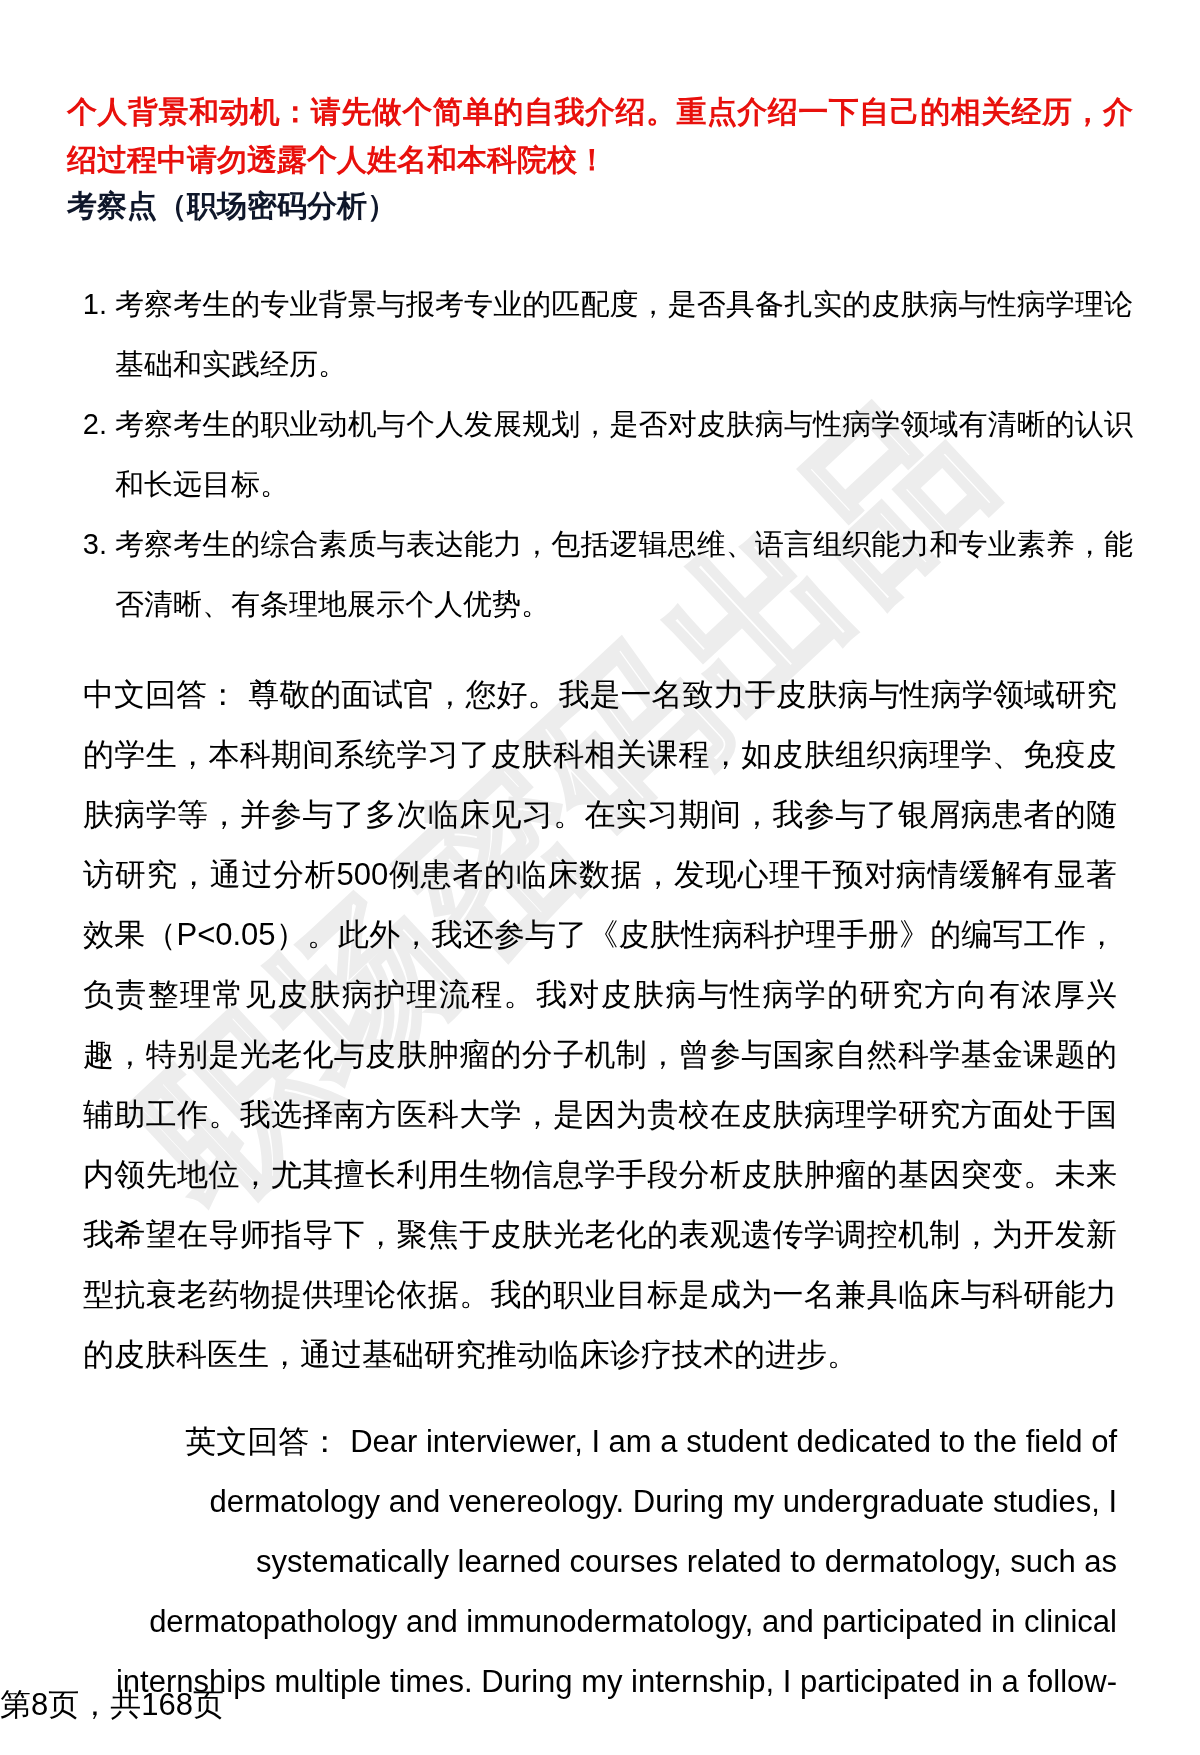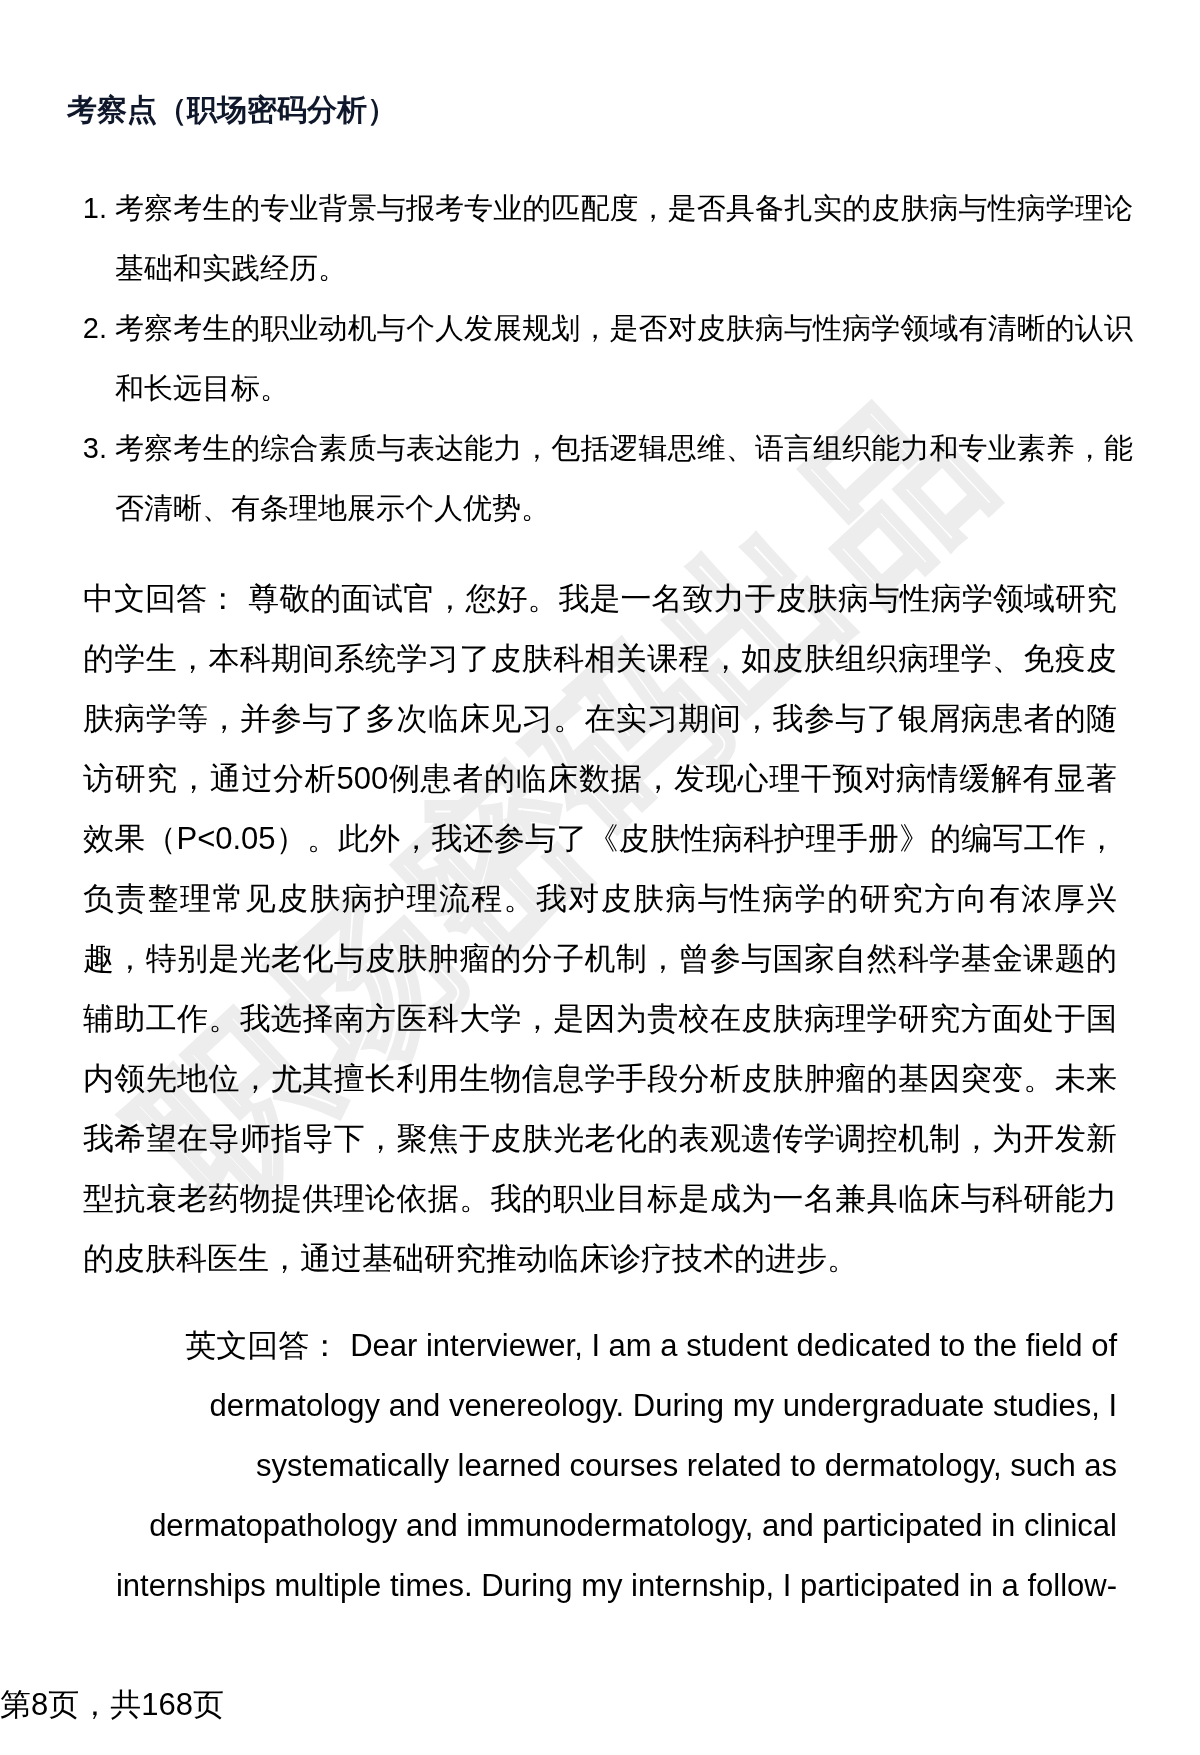--- a/index.html
+++ b/index.html
@@ -86,20 +86,21 @@
 </style>
 </head>
 <body>
 
 <div class="page">
 
   <div class="watermark" style="-webkit-text-stroke: 5px rgb(237, 237, 237);">职场密码出品</div>
 
   <div class="content">
 
+    <h1 class="question-heading">个人背景和动机：请先做个简单的自我介绍。重点介绍一下自己的相关经历，介绍过程中请勿透露个人姓名和本科院校！</h1>
 
     <h2 class="analysis-heading">考察点（职场密码分析）</h2>
 
     <ol class="points">
       <li>
         <span>考察考生的专业背景与报考专业的匹配度，是否具备扎实的皮肤病与性病学理论基础和实践经历。</span>
       </li>
       <li>
         <span>考察考生的职业动机与个人发展规划，是否对皮肤病与性病学领域有清晰的认识和长远目标。</span>
       </li>

